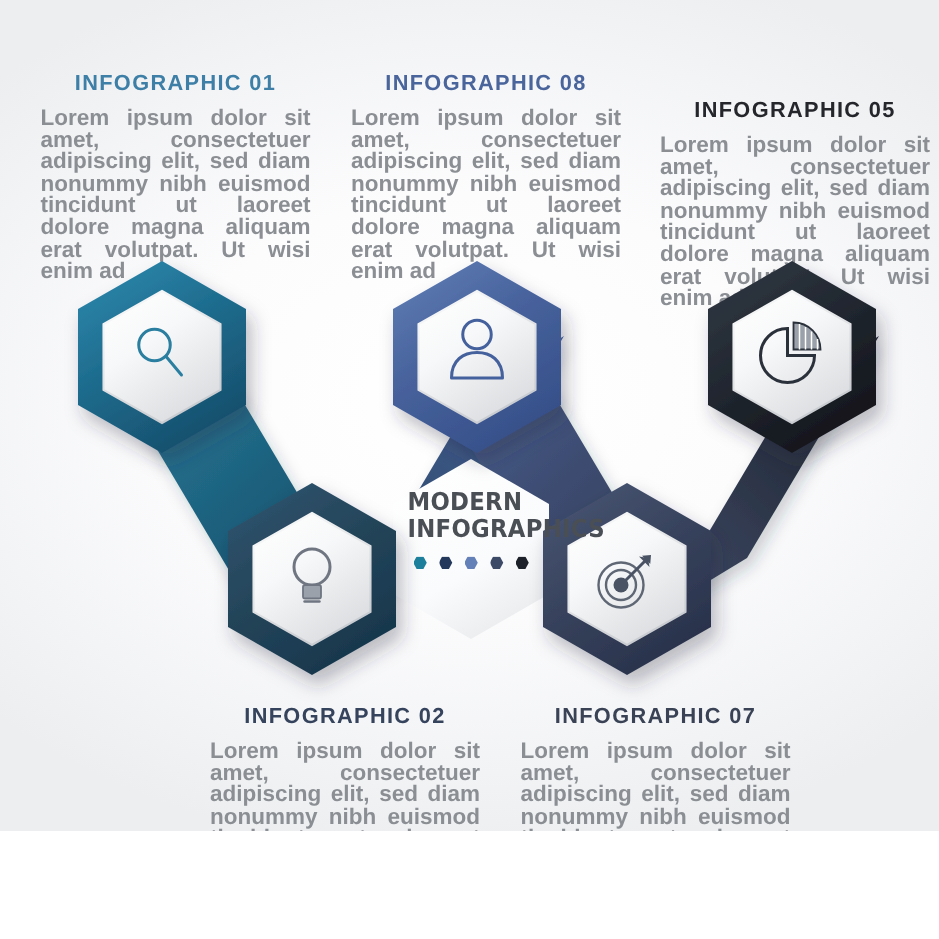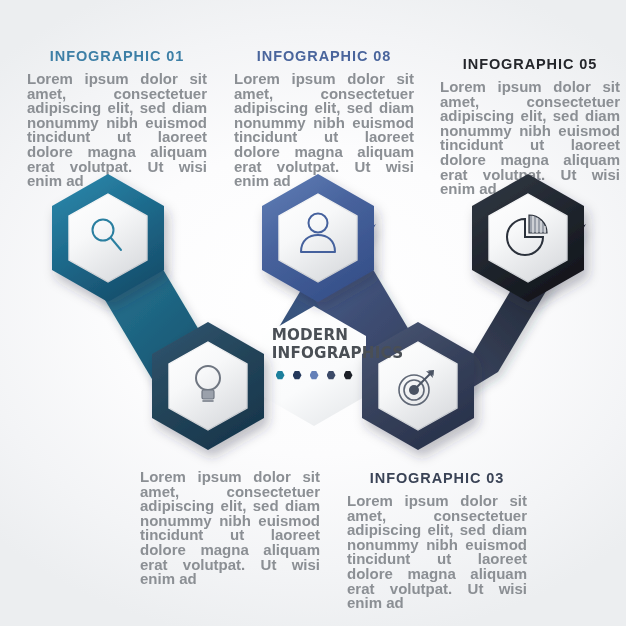--- a/index.html
+++ b/index.html
@@ -10,21 +10,21 @@
     width: 626px;
     height: 626px;
     overflow: hidden;
     font-family: "Liberation Sans", sans-serif;
     background: #ffffff;
   }
 
   #canvas {
     position: relative;
     width: 626px;
-    height: 626px;
+    height: 554px;
     background:
       radial-gradient(ellipse 70% 55% at 50% 48%, #ffffff 0%, #fcfcfd 45%, #f3f4f6 78%, #eceef0 100%);
     overflow: hidden;
   }
 
   
   .text-block {
     position: absolute;
     width: 180px;
   }
@@ -40,21 +40,21 @@
     font-size: 15px;
     line-height: 14.6px;
     color: #8b8f94;
     text-align: justify;
     margin: 0;
     font-weight: 700;
   }
 
   #tb1 { left: 27px;  top: 48px; }
   #tb3 { left: 234px; top: 48px; }
-  #tb5 { left: 440px; top: 56px; }
+  #tb5 { left: 440px; top: 66px; }
   #tb2 { left: 140px; top: 470px; }
   #tb4 { left: 347px; top: 470px; }
 
   
   #stage {
     position: absolute;
     left: 0; top: 0;
     width: 626px; height: 626px;
   }
 
@@ -102,25 +102,26 @@
     <div class="tb-title" style="color: rgb(74, 101, 156);">INFOGRAPHIC 08</div>
     <div class="tb-body">Lorem ipsum dolor sit amet, consectetuer adipiscing elit, sed diam nonummy nibh euismod tincidunt ut laoreet dolore magna aliquam erat volutpat. Ut wisi enim ad</div>
   </div>
 
   <div class="text-block" id="tb5">
     <div class="tb-title" style="color: rgb(36, 38, 43);">INFOGRAPHIC 05</div>
     <div class="tb-body">Lorem ipsum dolor sit amet, consectetuer adipiscing elit, sed diam nonummy nibh euismod tincidunt ut laoreet dolore magna aliquam erat volutpat. Ut wisi enim ad</div>
   </div>
 
   <div class="text-block" id="tb2">
+    <div class="tb-title" style="color: rgb(53, 67, 92);">INFOGRAPHIC 02</div>
     <div class="tb-body">Lorem ipsum dolor sit amet, consectetuer adipiscing elit, sed diam nonummy nibh euismod tincidunt ut laoreet dolore magna aliquam erat volutpat. Ut wisi enim ad</div>
   </div>
 
   <div class="text-block" id="tb4">
-    <div class="tb-title" style="color: rgb(58, 67, 86);">INFOGRAPHIC 03</div>
+    <div class="tb-title" style="color: rgb(58, 67, 86);">INFOGRAPHIC 07</div>
     <div class="tb-body">Lorem ipsum dolor sit amet, consectetuer adipiscing elit, sed diam nonummy nibh euismod tincidunt ut laoreet dolore magna aliquam erat volutpat. Ut wisi enim ad</div>
   </div>
 
   <svg id="stage" viewBox="0 0 626 626">
     <defs>
 
       <linearGradient id="rb1" x1="0" y1="0" x2="0.75" y2="1">
         <stop offset="0%" stop-color="#2a7d9c"></stop>
         <stop offset="55%" stop-color="#1f6683"></stop>
         <stop offset="100%" stop-color="#1b4f6b"></stop>

